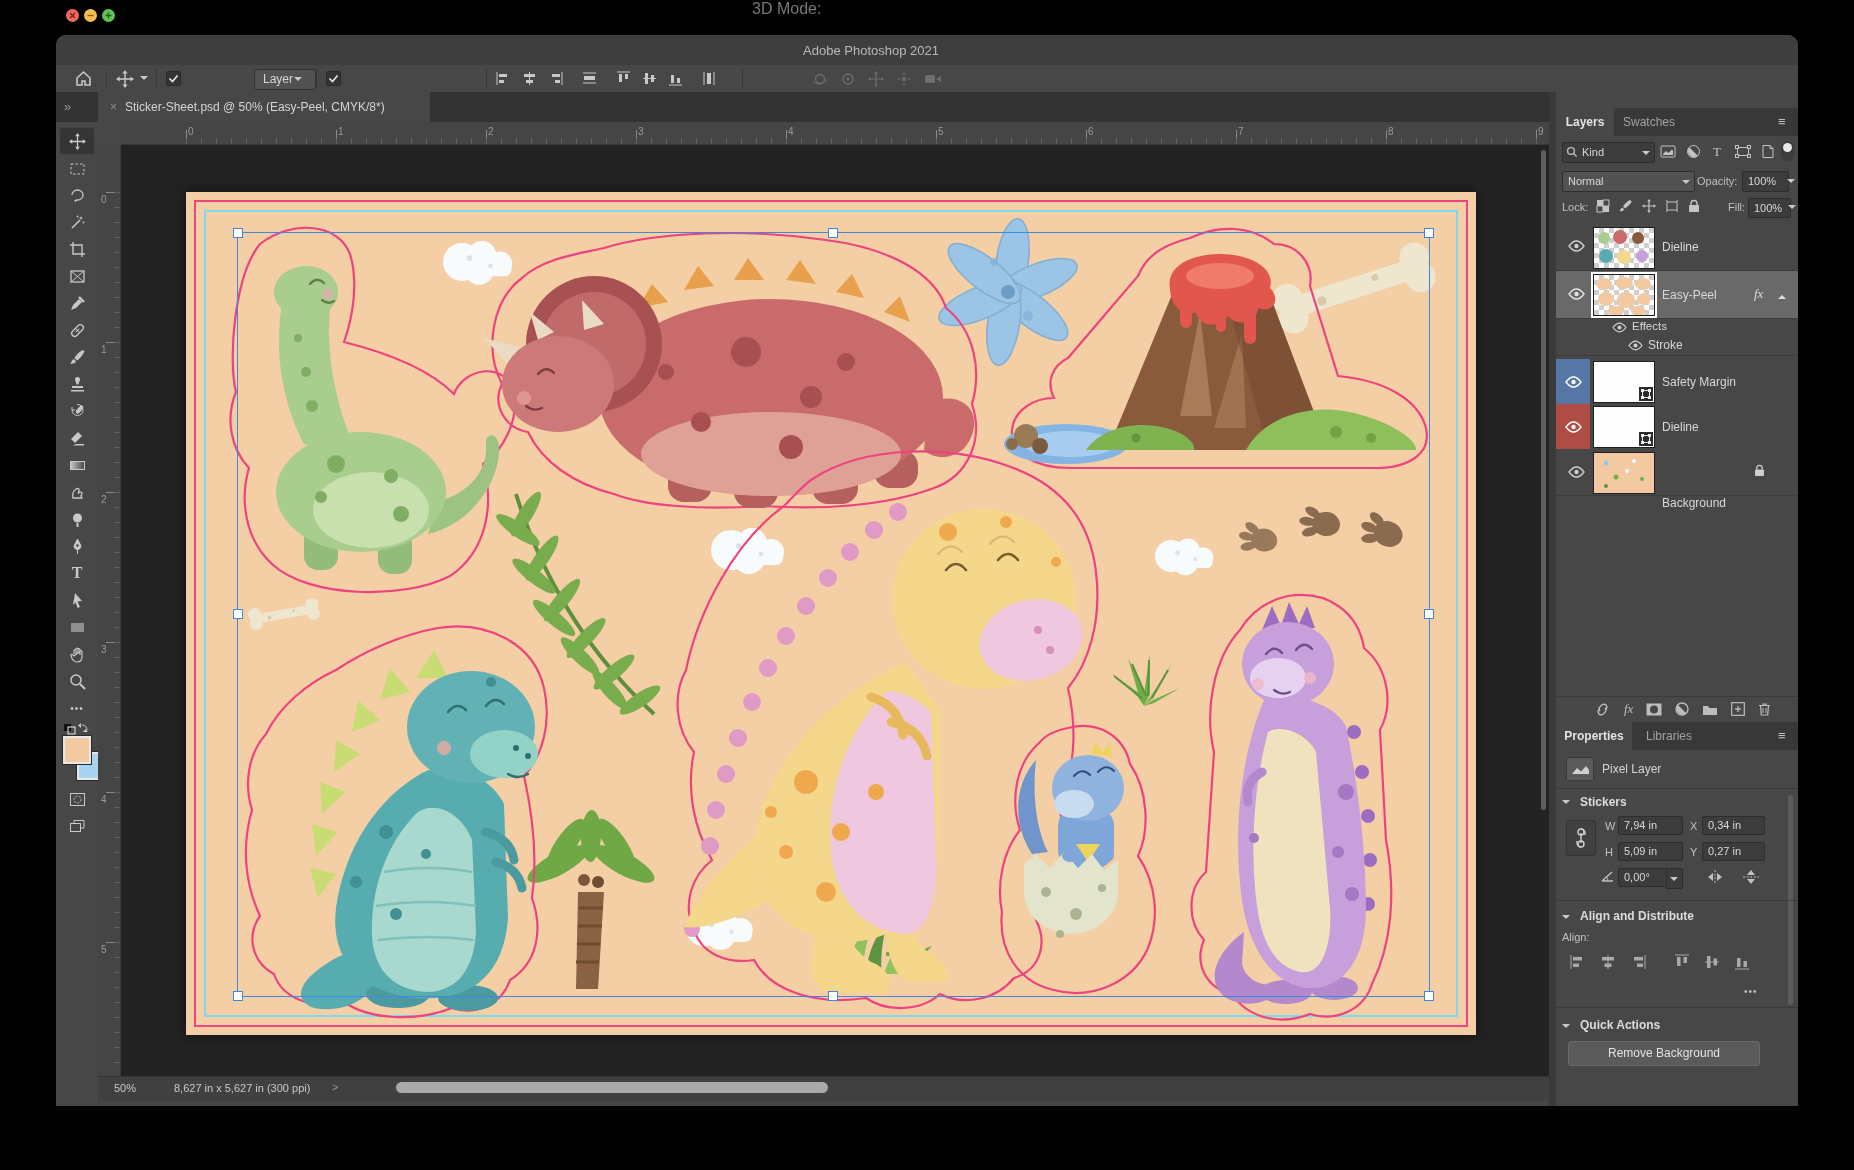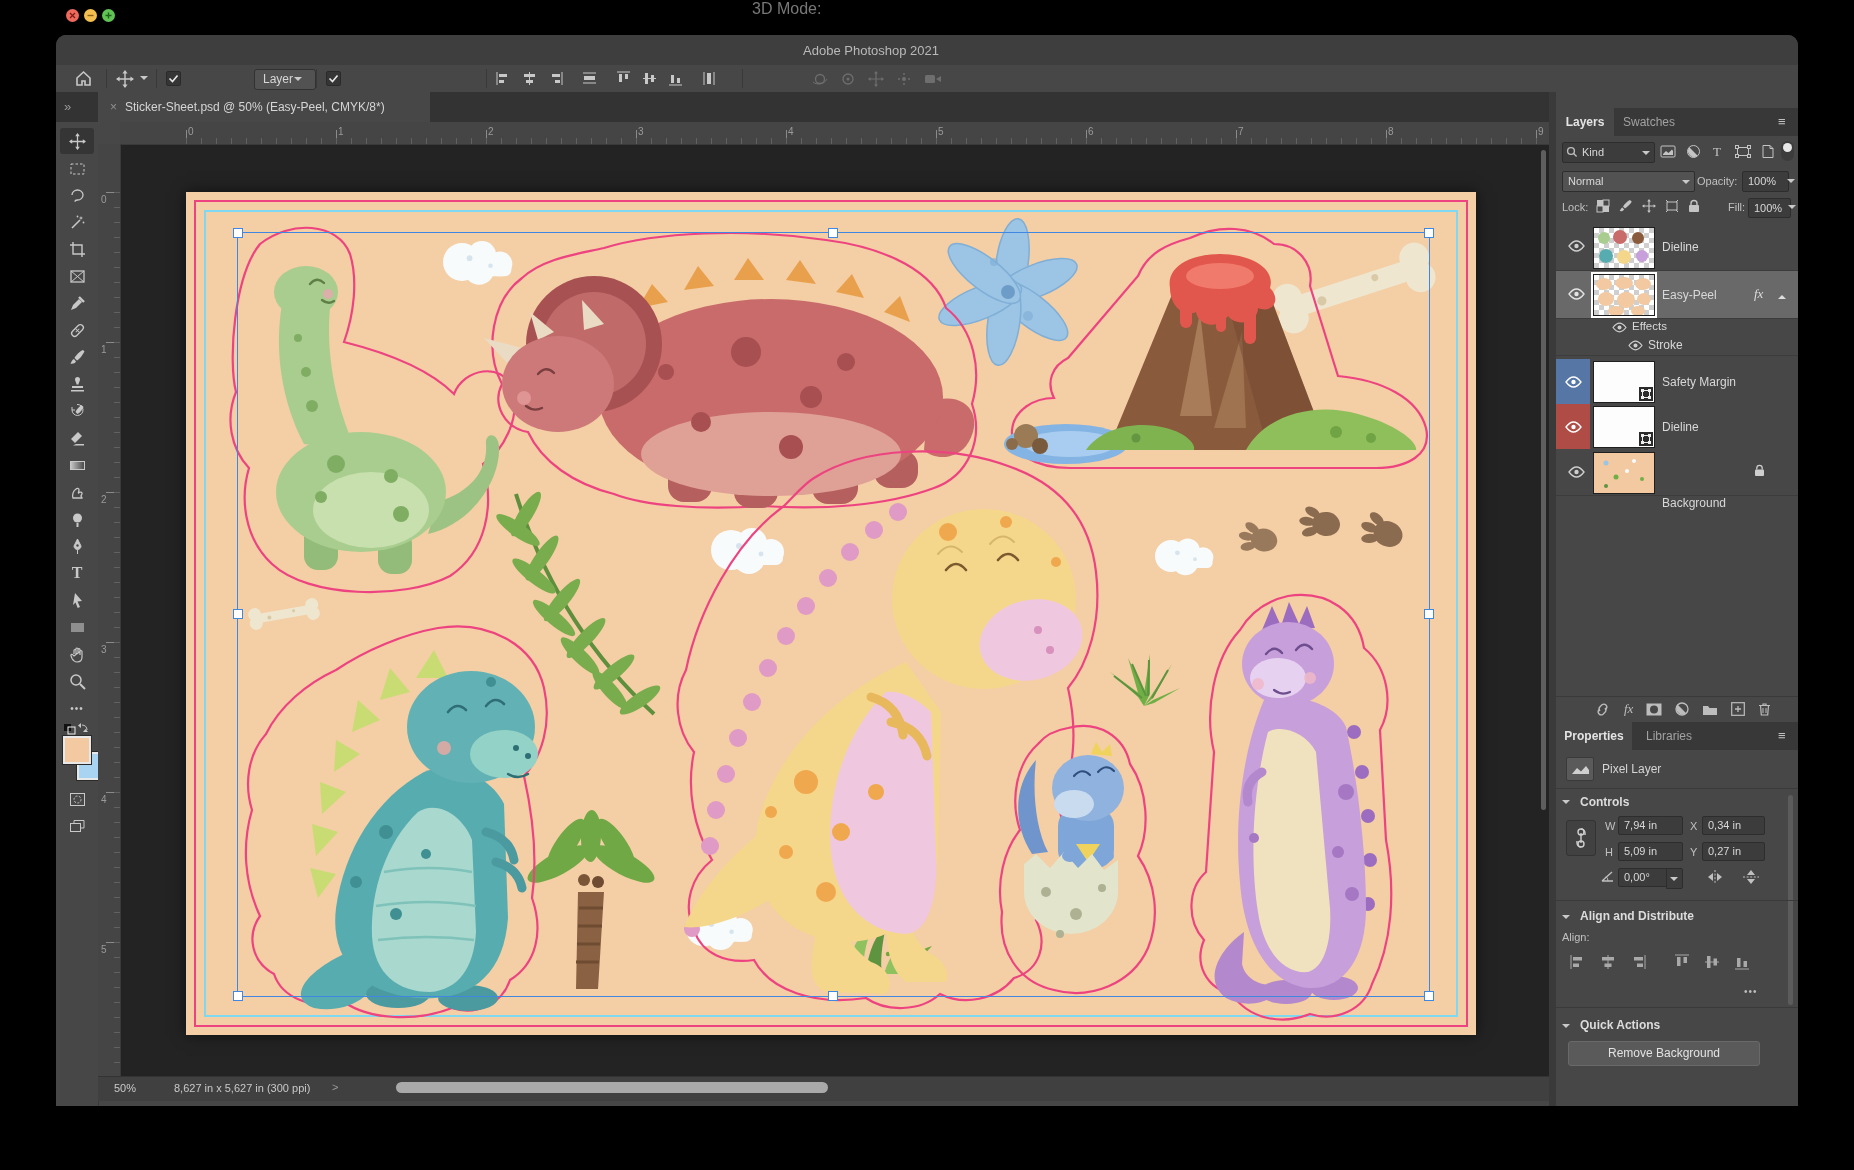--- a/index.html
+++ b/index.html
@@ -930,21 +930,21 @@
 
 <div class="abs" style="left:1566px;top:757px;width:26px;height:22px;background:#5A5A5A;border:1px solid #3A3A3A;border-radius:2px;">
   <svg width="26" height="22">
       <path d="M5 16l5-6 4 3.5L19 8l3 4v4H5z" fill="#CFCFCF"></path>
     </svg>
 </div>
 <span class="abs" style="left:1602px;top:762px;color:#D5D5D5;font-size:12px;">Pixel Layer</span>
 <div class="abs" style="left:1556px;top:788px;width:242px;height:1px;background:#3A3A3A;"></div>
 
 <div class="abs caret" style="left:1562px;top:800px;"></div>
-<span class="abs hdr" style="left:1580px;top:795px;">Controls</span>
+<span class="abs hdr" style="left:1580px;top:795px;">Stickers</span>
 <div class="abs" style="left:1566px;top:820px;width:28px;height:34px;background:#414141;border:1px solid #333;border-radius:3px;">
   <svg width="28" height="34">
       <path d="M14 8a4 4 0 0 1 4 4v2M14 26a4 4 0 0 1-4-4v-2M14 12v10" fill="none" stroke="#CFCFCF" stroke-width="1.4"></path>
       <circle cx="14" cy="11" r="3" fill="none" stroke="#CFCFCF" stroke-width="1.4"></circle>
       <circle cx="14" cy="23" r="3" fill="none" stroke="#CFCFCF" stroke-width="1.4"></circle>
     </svg>
 </div>
 <span class="abs plabel" style="left:1605px;top:820px;">W</span>
 <div class="abs field" style="left:1618px;top:816px;width:58px;height:17px;"><span>7,94 in</span></div>
 <span class="abs plabel" style="left:1690px;top:820px;">X</span>

